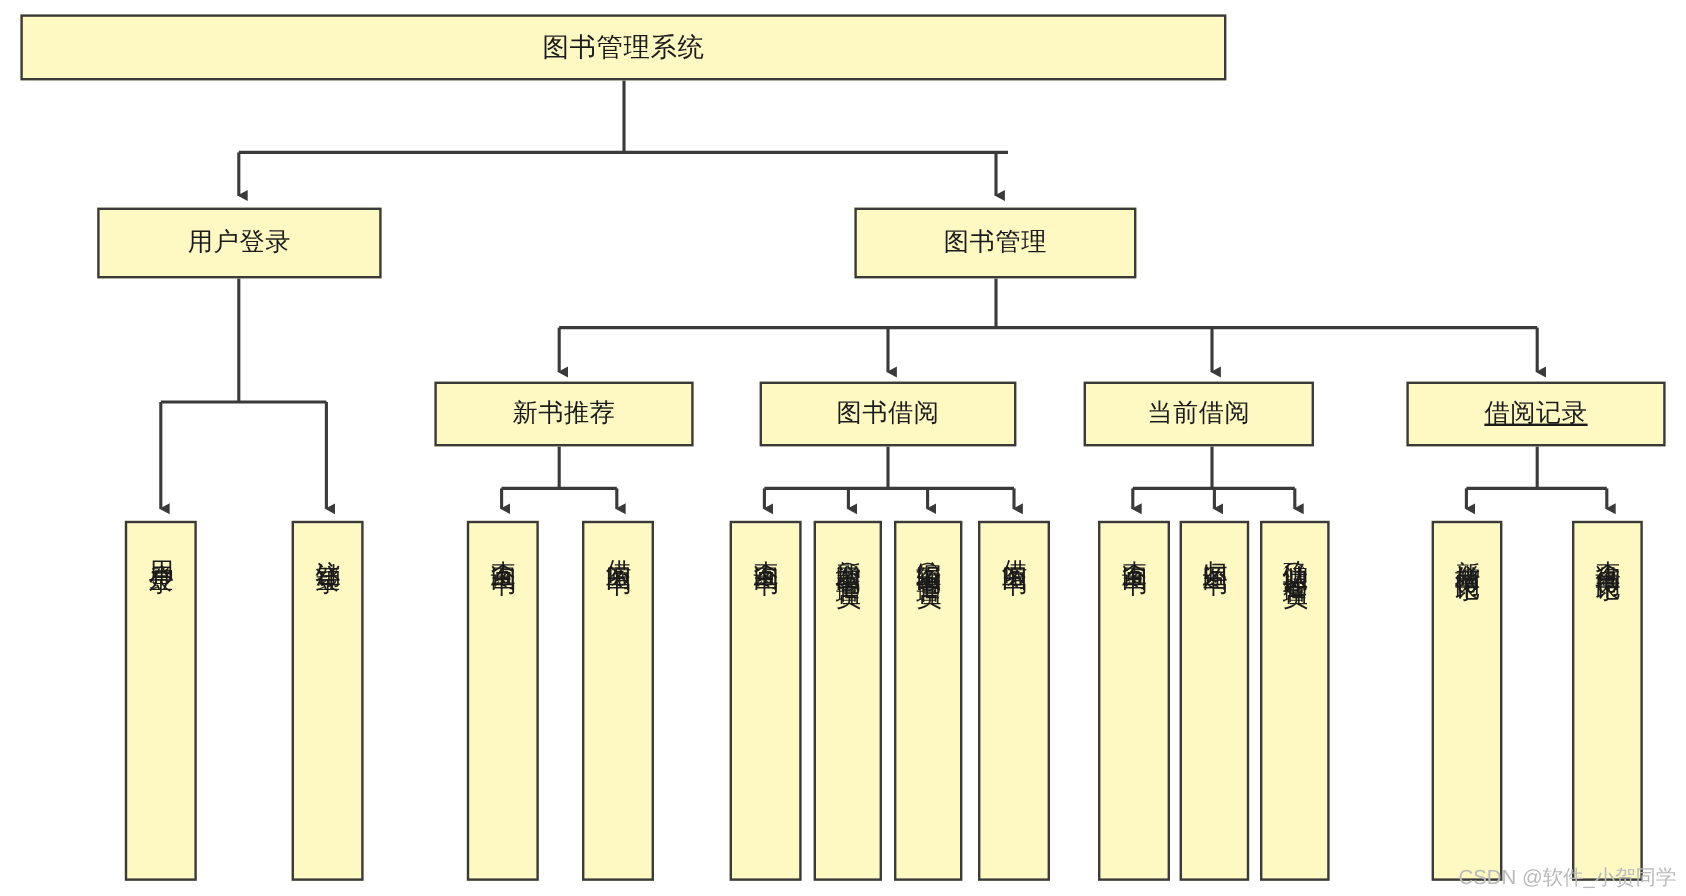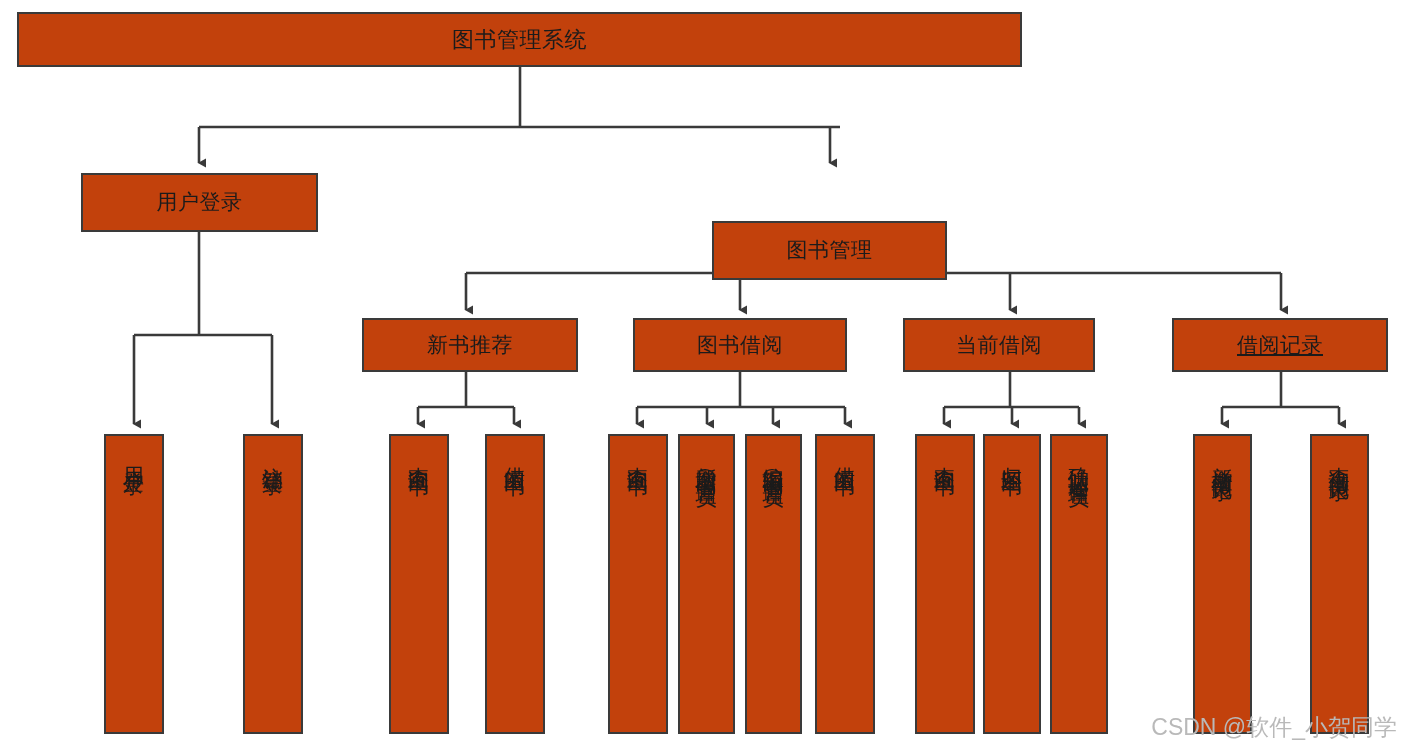--- a/index.html
+++ b/index.html
@@ -18,21 +18,21 @@
   svg#wires {
     position: absolute;
     left: 0;
     top: 0;
     width: 1405px;
     height: 747px;
   }
   .node {
     position: absolute;
     box-sizing: border-box;
-    background: #c2410c;
+    background: #fef9c3;
     border: 2px solid #3a3a3a;
     display: flex;
     align-items: center;
     justify-content: center;
     color: #1b1b1b;
     z-index: 5;
   }
   .node-label {
     display: block;
     text-align: center;
@@ -54,21 +54,21 @@
     line-height: 1.0;
     white-space: nowrap;
   }
   .node.root .node-label {
     font-size: 22px;
   }
   .watermark {
     position: absolute;
     right: 8px;
     bottom: 4px;
-    font-size: 23px;
+    font-size: 17px;
     color: #b9b9b9;
     z-index: 9;
     font-family: "Liberation Sans", "DejaVu Sans", sans-serif;
     white-space: nowrap;
   }
 </style>
 </head>
 <body>
 
 <div id="canvas">
@@ -124,21 +124,21 @@
     </g>
   </svg>
 
   <div class="node root horiz" style="left:17px; top:12px; width:1005px; height:55px;">
     <span class="node-label">图书管理系统</span>
   </div>
 
   <div class="node horiz" style="left:81px; top:173px; width:237px; height:59px;">
     <span class="node-label">用户登录</span>
   </div>
-  <div class="node horiz" style="left:712px; top:173px; width:235px; height:59px;margin-top:48px;">
+  <div class="node horiz" style="left:712px; top:173px; width:235px; height:59px;">
     <span class="node-label">图书管理</span>
   </div>
 
   <div class="node horiz" style="left:362px; top:318px; width:216px; height:54px;">
     <span class="node-label">新书推荐</span>
   </div>
   <div class="node horiz" style="left:633px; top:318px; width:214px; height:54px;">
     <span class="node-label">图书借阅</span>
   </div>
   <div class="node horiz" style="left:903px; top:318px; width:192px; height:54px;">

